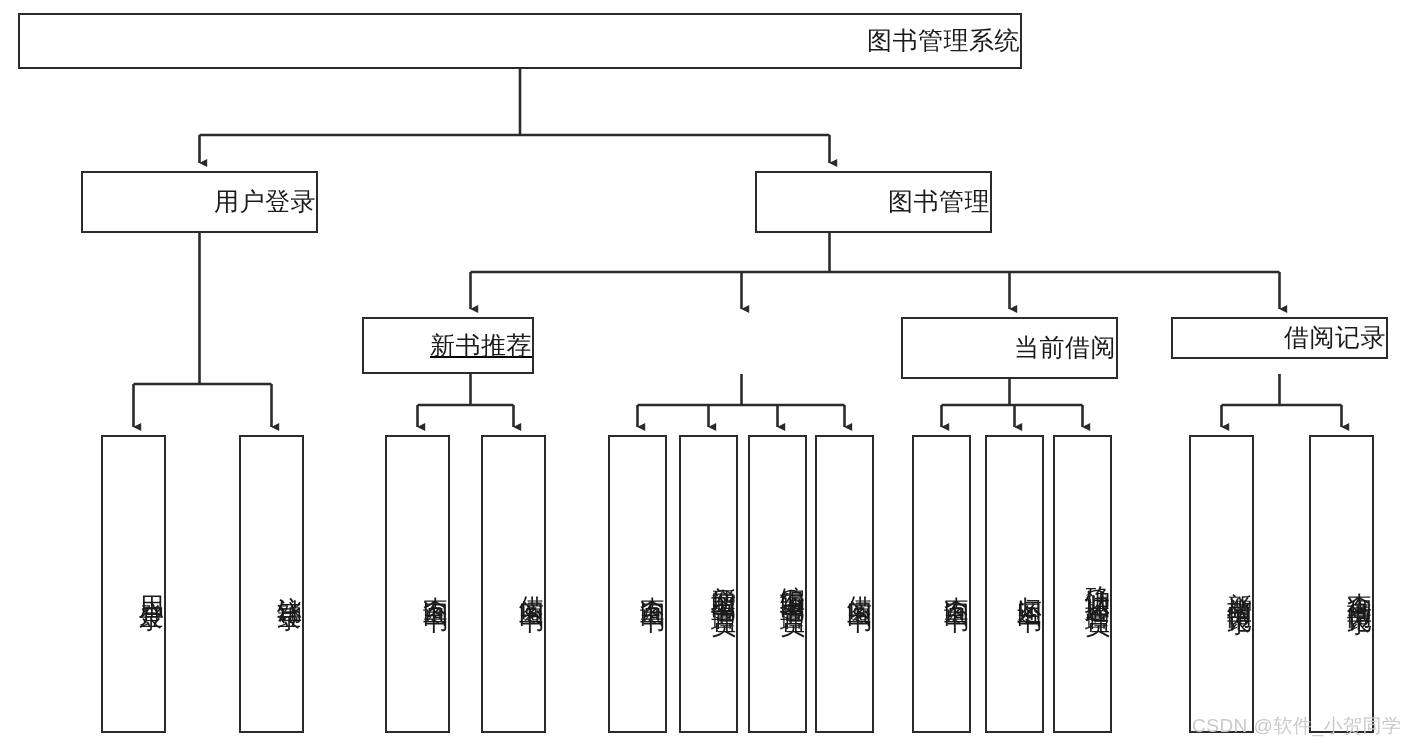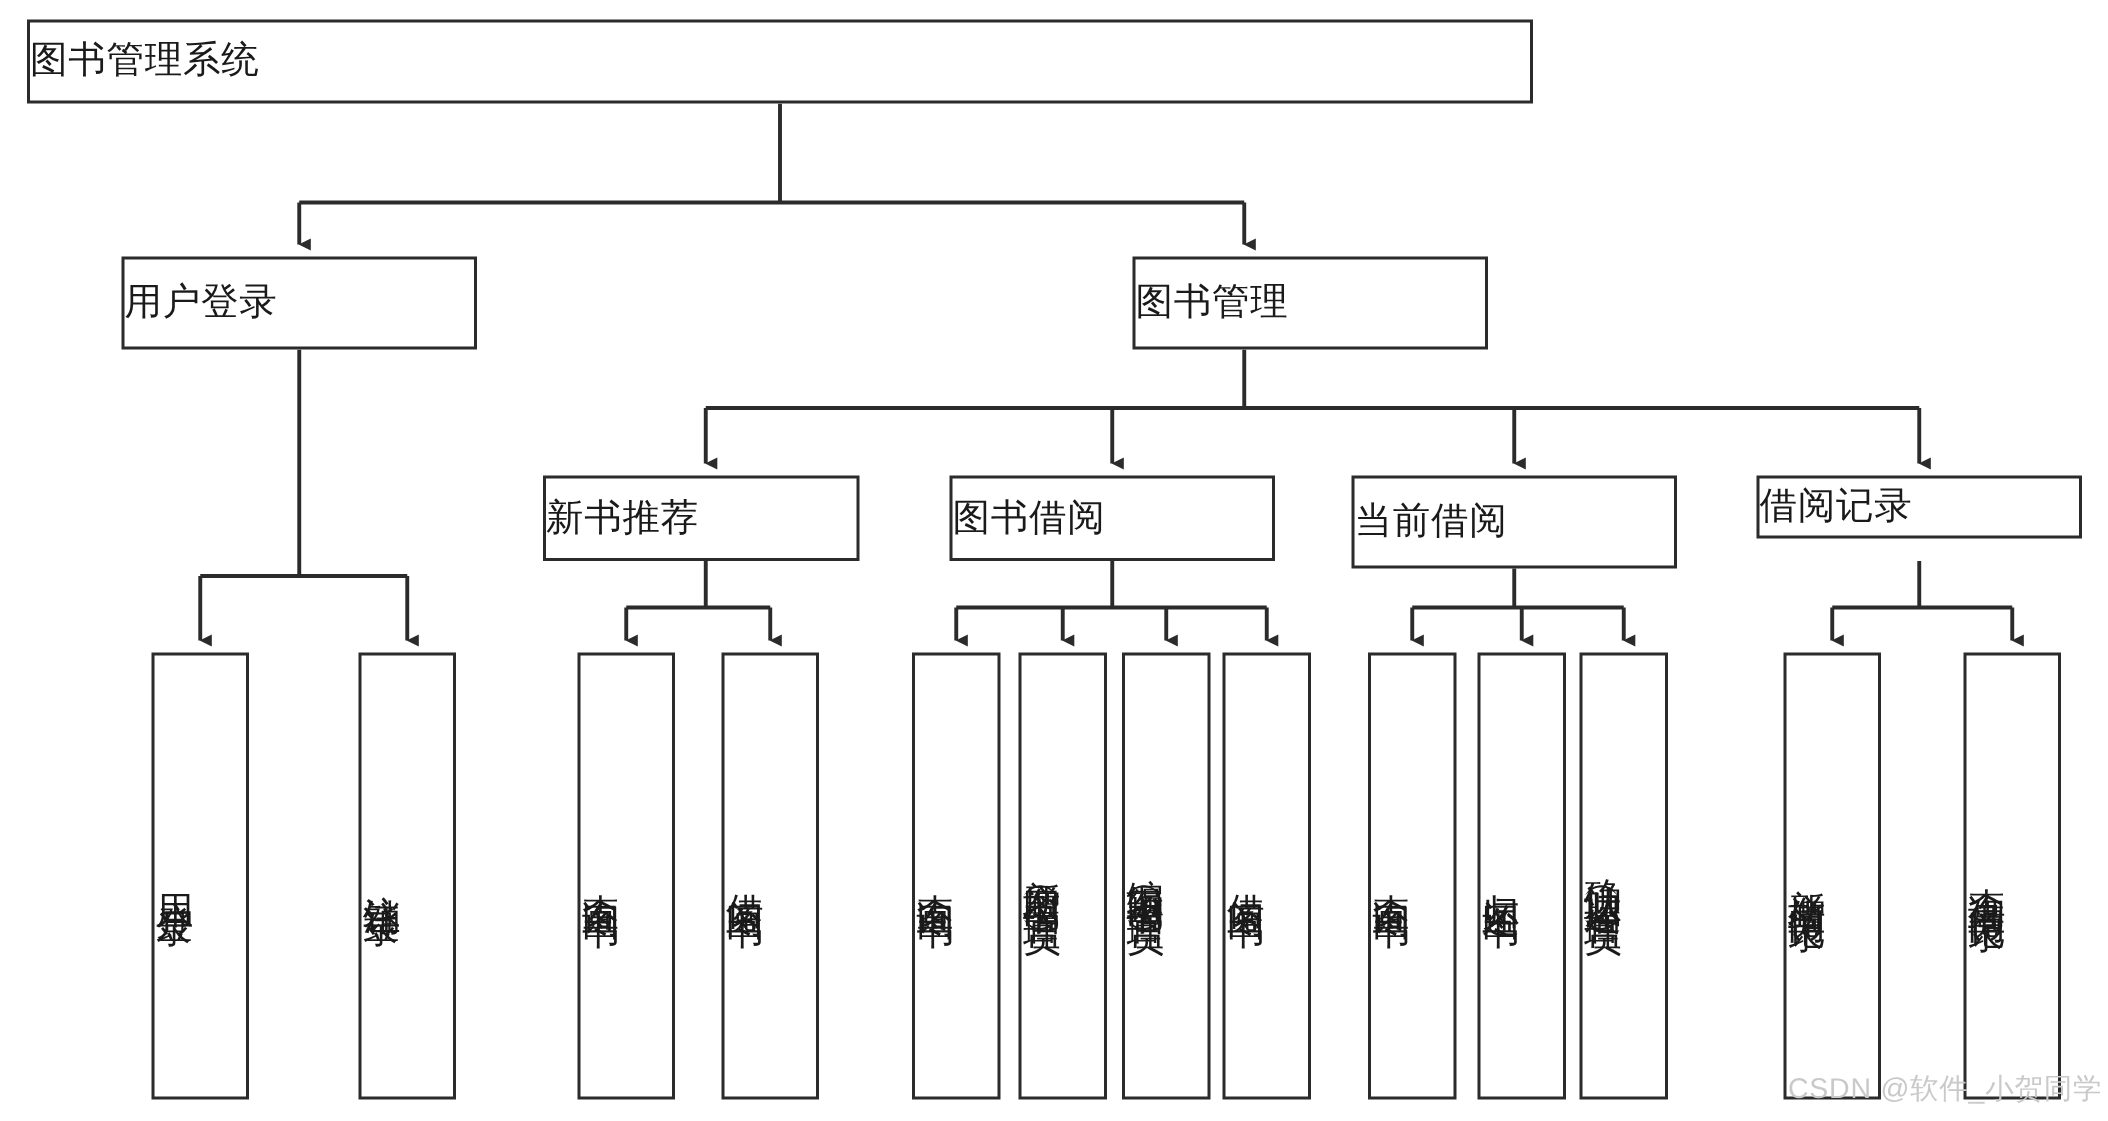--- a/index.html
+++ b/index.html
@@ -24,21 +24,21 @@
     width: 1405px;
     height: 747px;
   }
   .node-box {
     position: absolute;
     box-sizing: border-box;
     border: 2.5px solid #2b2b2b;
     background: #ffffff;
     display: flex;
     align-items: center;
-    justify-content: flex-start;
+    justify-content: flex-end;
     overflow: hidden;
   }
   .node-label-h {
     font-size: 25px;
     color: #1a1a1a;
     line-height: 1.1;
     white-space: nowrap;
     letter-spacing: 0.5px;
   }
   .node-label-v {
@@ -120,25 +120,22 @@
     <span class="node-label-h">图书管理系统</span>
   </div>
 
   <div class="node-box" style="left:81px; top:171px; width:237px; height:62px;">
     <span class="node-label-h">用户登录</span>
   </div>
   <div class="node-box" style="left:711px; top:171px; width:237px; height:62px;margin-left:44px;">
     <span class="node-label-h">图书管理</span>
   </div>
 
-  <div class="node-box" style="left:362px; top:317px; width:211px; height:57px;">
+  <div class="node-box" style="left:362px; top:317px; width:172px; height:57px;text-decoration:underline;">
     <span class="node-label-h">新书推荐</span>
-  </div>
-  <div class="node-box" style="left:633px; top:317px; width:217px; height:57px;">
-    <span class="node-label-h">图书借阅</span>
   </div>
   <div class="node-box" style="left:901px; top:317px; width:217px; height:62px;">
     <span class="node-label-h">当前借阅</span>
   </div>
   <div class="node-box" style="left:1171px; top:317px; width:217px; height:42px;">
     <span class="node-label-h">借阅记录</span>
   </div>
 
   <div class="node-box" style="left:101px; top:435px; width:65px; height:298px;">
     <span class="node-label-v">用户登录</span>

